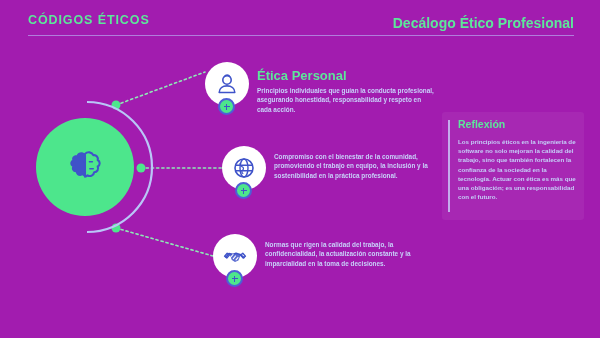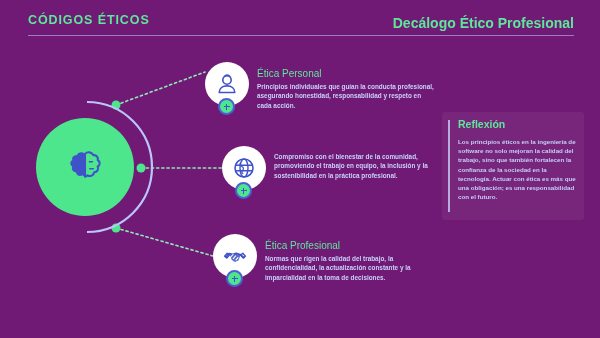--- a/index.html
+++ b/index.html
@@ -7,21 +7,21 @@
     padding: 0;
     background: #2f3a8f;
   }
   body {
     font-family: "Liberation Sans", sans-serif;
   }
   #slide {
     position: relative;
     width: 600px;
     height: 338px;
-    background: #701a75;
+    background: #a21caf;
     overflow: hidden;
   }
 
   
   .header {
     position: absolute;
     left: 0; top: 0;
     width: 600px;
     height: 44px;
   }
@@ -132,22 +132,22 @@
     left: 5.8px; top: 3.7px;
     width: 1.4px; height: 6px;
   }
   .item-text {
     position: absolute;
     left: 52px;
     top: 6px;
     width: 180px;
   }
   .item-title {
-    font-size: 10px;
-    font-weight: normal;
+    font-size: 13px;
+    font-weight: bold;
     color: #5de79a;
     margin-bottom: 3px;
   }
   .item-desc {
     font-size: 6.4px;
     line-height: 9.3px;
     font-weight: bold;
     color: #c8d2fa;
   }
 
@@ -256,21 +256,20 @@
       <svg viewBox="0 0 24 24">
         <path d="M2.5 13.5 L6 9.5 l4 1 3-1.2 4 1.2 4.5 3.5" fill="none" stroke="#3f53c9" stroke-width="1.6" stroke-linejoin="round"></path>
         <path d="M6 9.5 L8.8 16 l3.2 2 3.4-1.6 2.6-6.2" fill="#3f53c9" opacity="0.85"></path>
         <path d="M10 10.5 l-2.6 3 M12.5 12 l-2.2 2.6 M15 13.6 l-2 2.2" stroke="#ffffff" stroke-width="1.1" stroke-linecap="round"></path>
         <path d="M1.6 12.2 l2.6-3 2.2 1.8 -2.6 3 z" fill="none" stroke="#3f53c9" stroke-width="1.4" stroke-linejoin="round"></path>
         <path d="M22.4 12.2 l-2.6-3 -2.2 1.8 2.6 3 z" fill="none" stroke="#3f53c9" stroke-width="1.4" stroke-linejoin="round"></path>
       </svg>
     </div>
     <div class="item-plus"></div>
     <div class="item-text">
-      <div class="item-title">Ética Profesional</div>
       <div class="item-desc">Normas que rigen la calidad del trabajo, la confidencialidad, la actualización constante y la imparcialidad en la toma de decisiones.</div>
     </div>
   </div>
 
   <div class="reflect">
     <div class="reflect-bar"></div>
     <div class="reflect-title">Reflexión</div>
     <div class="reflect-body">Los principios éticos en la ingeniería de software no solo mejoran la calidad del trabajo, sino que también fortalecen la confianza de la sociedad en la tecnología. Actuar con ética es más que una obligación; es una responsabilidad con el futuro.</div>
   </div>
 

